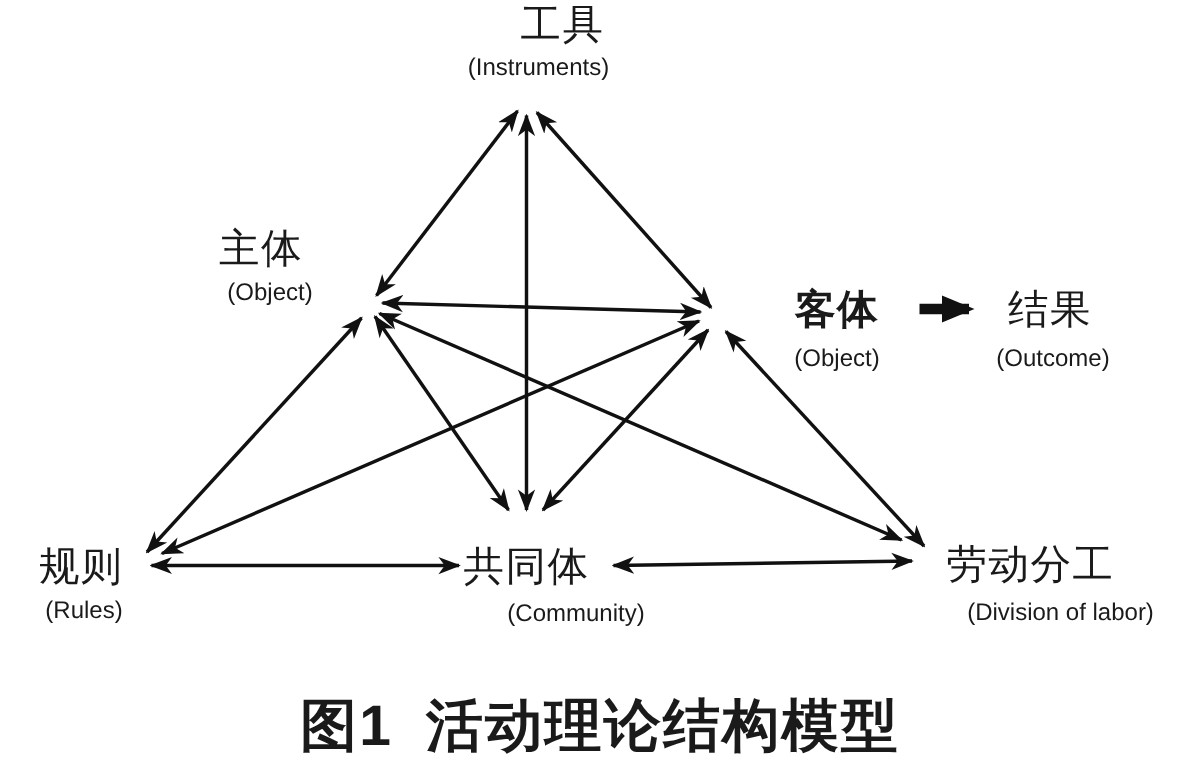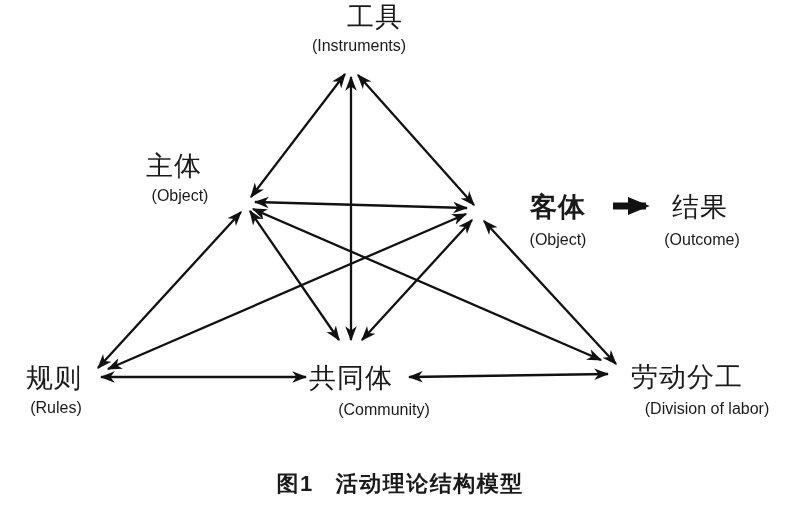--- a/index.html
+++ b/index.html
@@ -19,21 +19,21 @@
     color:#1a1a1a;
     text-align:center;
     line-height:1;
   }
   .zh{font-size:27px;letter-spacing:1px;}
   .en{font-size:16px;letter-spacing:0px;}
   .caption{
     position:absolute;
     left:400px;top:484px;
     transform:translate(-50%,-50%);
-    font-size:22px;
+    font-size:38px;
     font-weight:bold;
     white-space:nowrap;
     letter-spacing:1.5px;
   }
   .caption .caption-num{margin-right:22px;}
 </style>
 </head>
 <body>
 
 <div class="figure">

